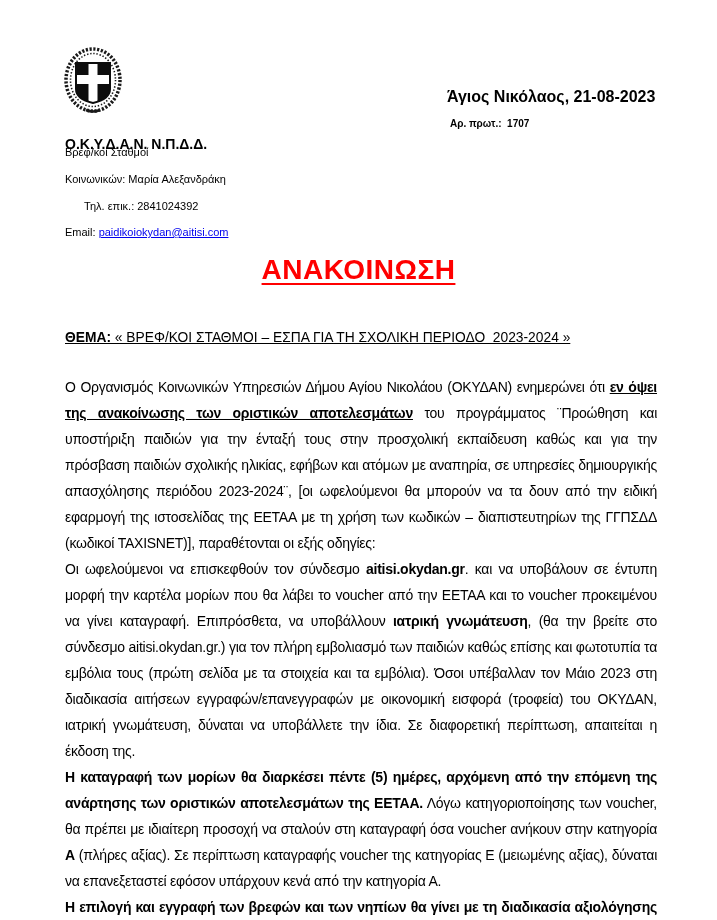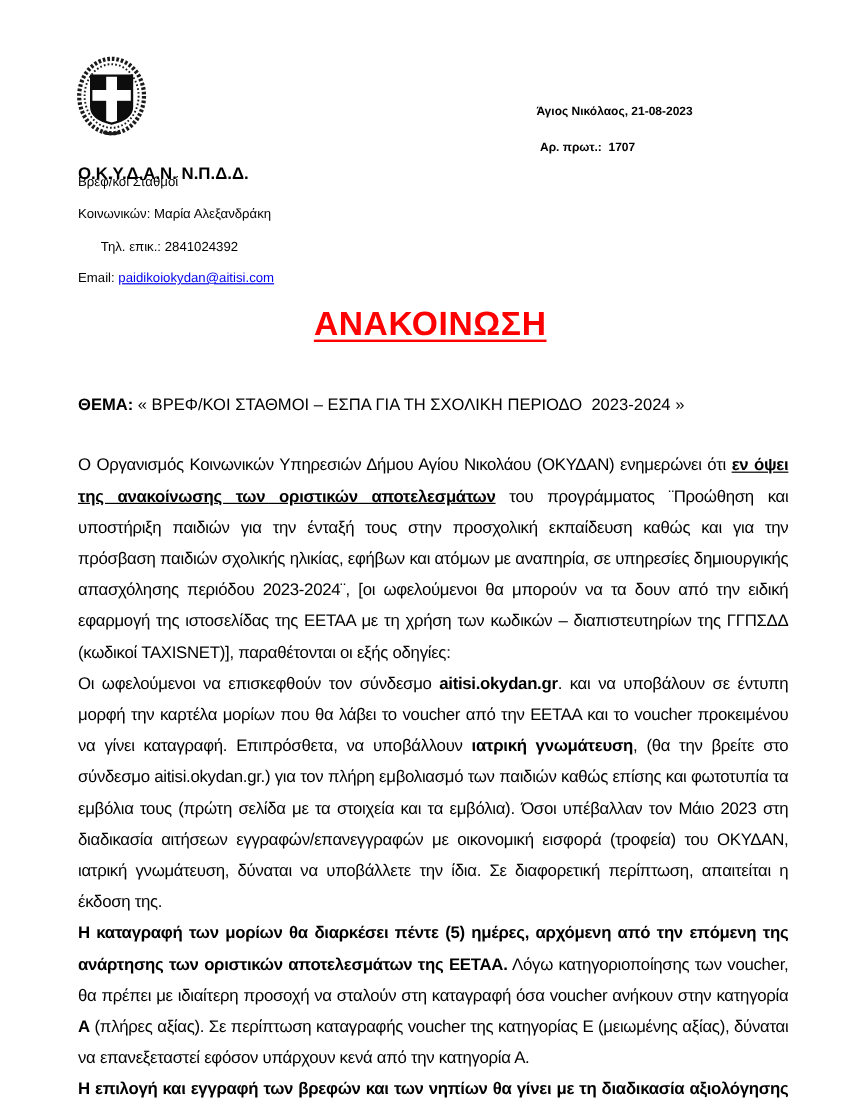--- a/index.html
+++ b/index.html
@@ -5,40 +5,40 @@
   html,body{margin:0;padding:0;background:#ffffff;}
   body{
     width:717px;height:920px;position:relative;overflow:hidden;
     font-family:"Liberation Sans", sans-serif;color:#000;
     -webkit-font-smoothing:antialiased;
   }
   .page{position:absolute;inset:0;background:#fff;}
 
   
   .logo{position:absolute;left:60px;top:44px;width:66px;height:74px;}
-  .city-date{position:absolute;left:447px;top:88px;font-size:10px;font-weight:bold;white-space:pre;}
+  .city-date{position:absolute;left:447px;top:88px;font-size:16px;font-weight:bold;white-space:pre;}
   .org-name{position:absolute;left:65px;top:136px;font-size:14px;font-weight:bold;white-space:pre;}
   .protocol{position:absolute;left:450px;top:118px;font-size:10px;font-weight:bold;white-space:pre;}
   .hline{position:absolute;left:65px;font-size:11px;white-space:pre;}
   .dept{top:146px;}
   .info{top:173px;}
   .phone{top:200px;margin-left:19px;}
   .email{top:226px;}
   .email a{color:#0000EE;text-decoration:underline;cursor:pointer;}
 
   
   .title-wrap{position:absolute;left:0;top:254px;width:717px;text-align:center;}
   .title{
     display:inline-block;color:#FF0000;font-weight:bold;font-size:28px;
     text-decoration:underline;text-decoration-thickness:2px;text-underline-offset:4px;
     letter-spacing:0.5px;
   }
 
   
-  .subject{position:absolute;left:65px;top:330px;width:592px;font-size:13.8px;white-space:pre-wrap;}
+  .subject{position:absolute;left:65px;top:330px;width:592px;font-size:13.8px;white-space:pre-wrap;text-decoration:underline;}
   .subject .label{font-weight:bold;}
 
   
   .body-text{
     position:absolute;left:65px;top:374px;width:592px;
     font-size:14px;line-height:26px;letter-spacing:-0.25px;
     text-align:justify;
   }
   .body-text p{margin:0;}
   .b{font-weight:bold;}

